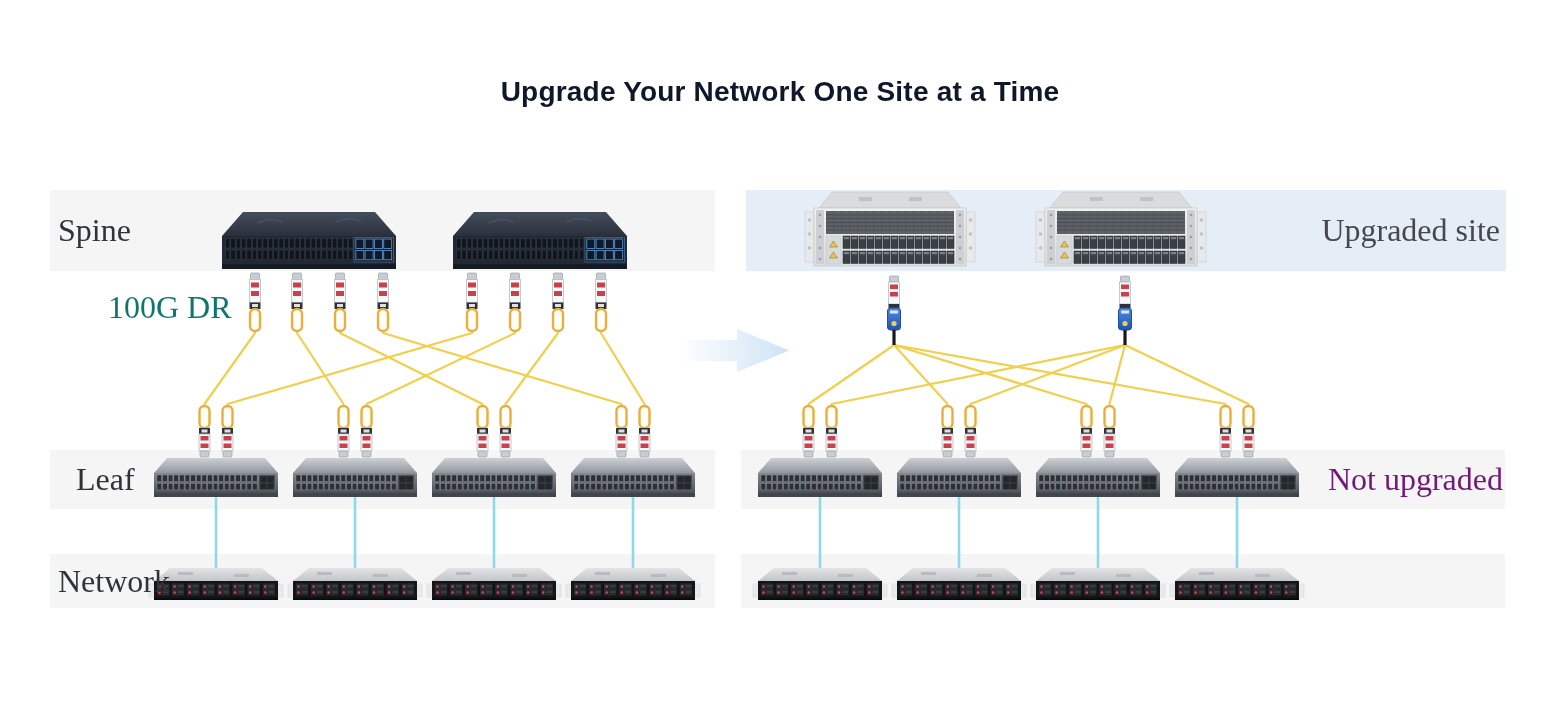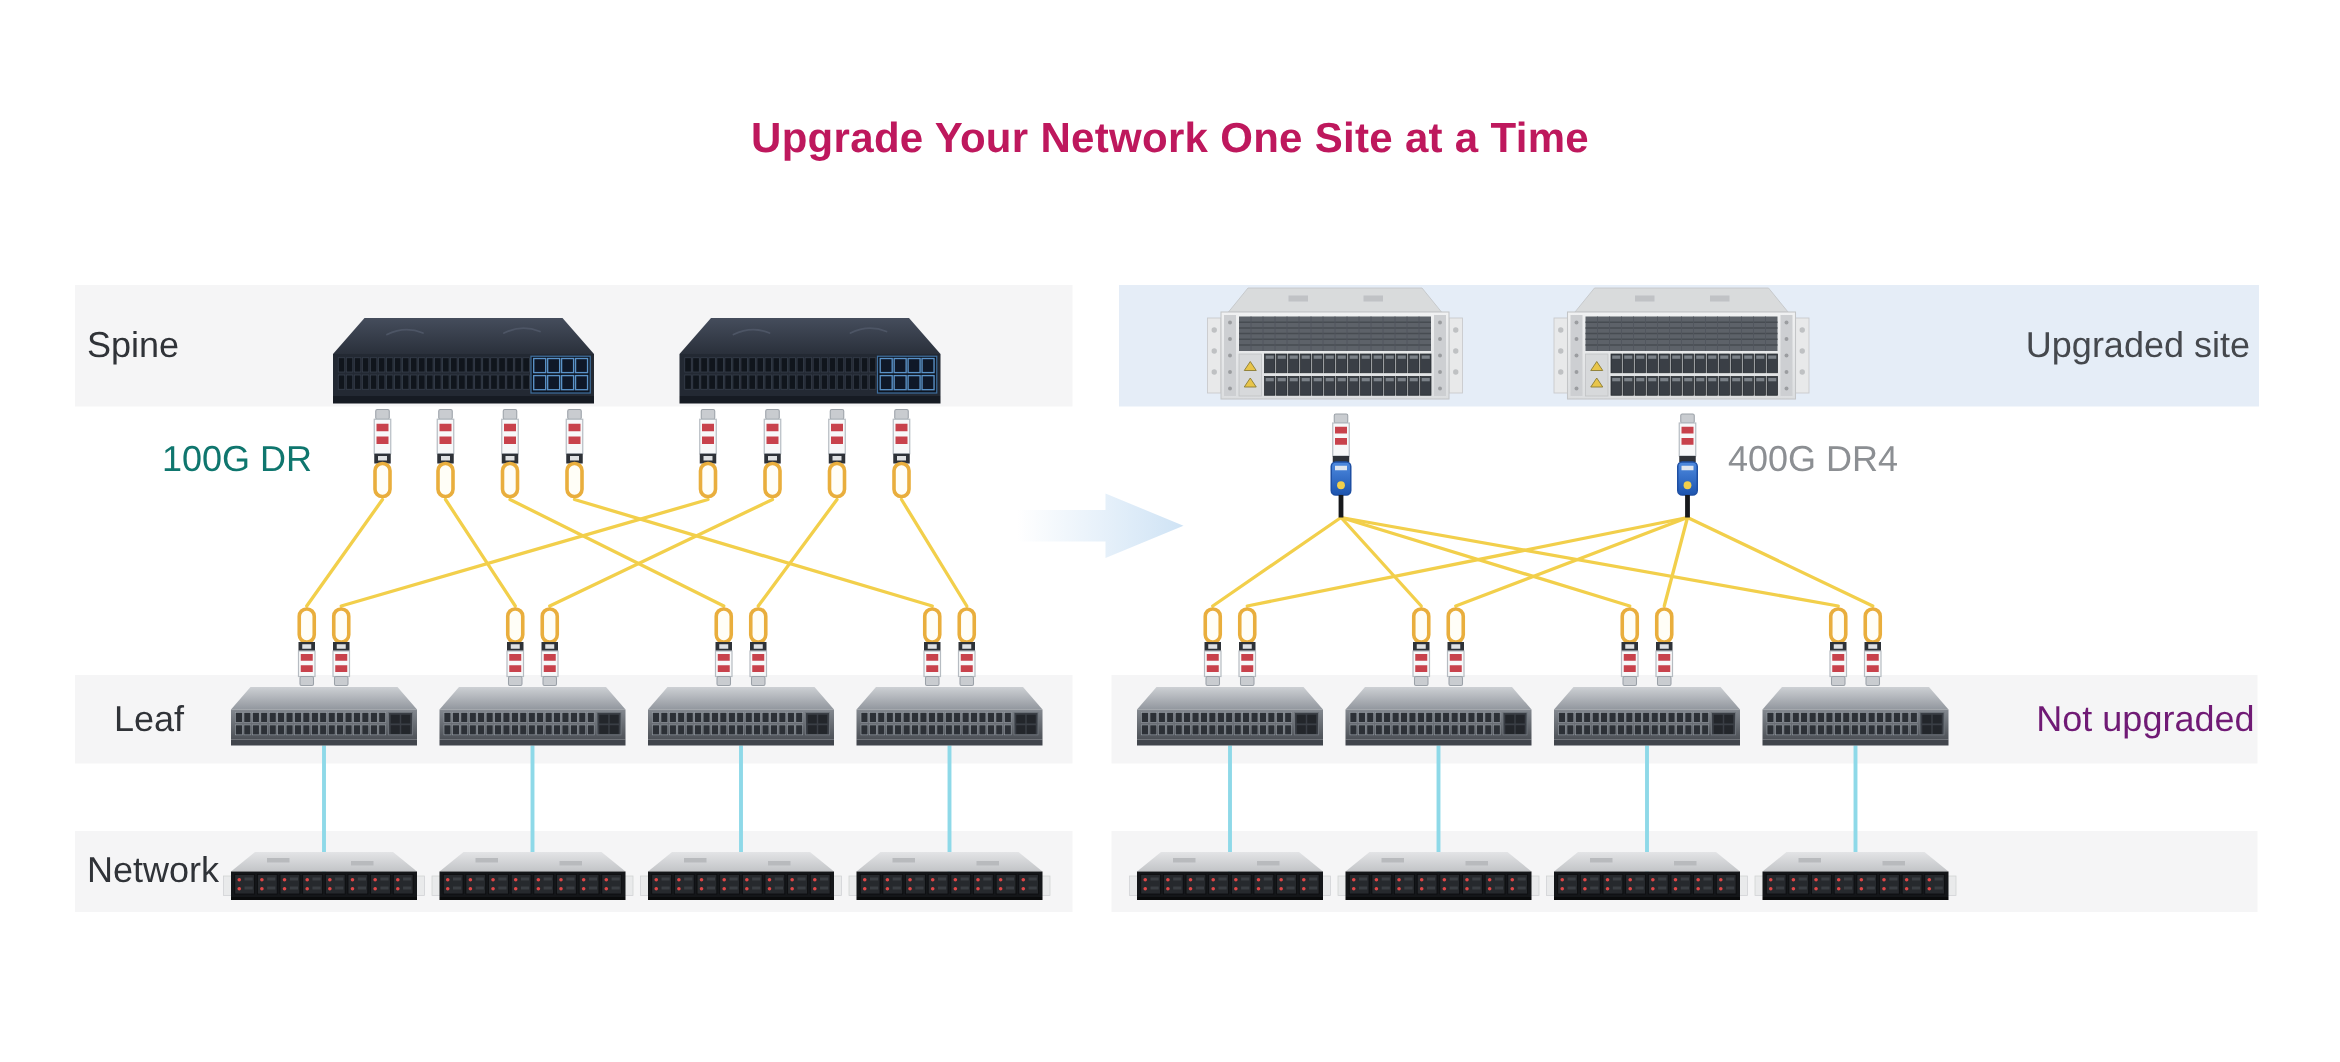--- a/index.html
+++ b/index.html
@@ -1,21 +1,21 @@
 <!DOCTYPE html>
 <html><head>
 <meta charset="utf-8">
 <style>
   html,body{margin:0;padding:0;background:#fff;}
   #canvas{position:relative;width:1560px;height:708px;background:#ffffff;overflow:hidden;
           font-family:"Liberation Sans",sans-serif;}
   .band{position:absolute;}
   #title{position:absolute;left:0;top:76px;width:1560px;text-align:center;
          font-size:28px;font-weight:bold;letter-spacing:.2px;}
-  .label{position:absolute;display:flex;align-items:center;font-size:24px;white-space:nowrap;}
+  .label{position:absolute;display:flex;align-items:center;font-size:32px;white-space:nowrap;font-family:Liberation Serif, serif;}
   .right-align{justify-content:flex-end;text-align:left;}
   #topo{position:absolute;left:0;top:0;}
 </style>
 </head>
 <body>
 
 <div id="canvas">
 
   <div class="band" id="band-spine-left" style="left: 50px; top: 190px; width: 665px; height: 81px; background: rgb(245, 245, 246);"></div>
   <div class="band" id="band-spine-right" style="left: 746px; top: 190px; width: 760px; height: 81px; background: rgb(229, 237, 247);"></div>
@@ -1421,21 +1421,20 @@
           <rect x="1243" y="428" width="11" height="6" fill="#2e3238"></rect>
           <rect x="1245.5" y="429.5" width="6" height="3" fill="#dfe1e3"></rect>
           <rect x="1243" y="434" width="11" height="17" fill="#f7f8f9" stroke="#b6bcc2" stroke-width="0.8"></rect>
           <rect x="1244.5" y="436" width="8" height="4.5" fill="#C8424C"></rect>
           <rect x="1244.5" y="443.5" width="8" height="4.5" fill="#C8424C"></rect>
           <rect x="1244" y="451" width="9" height="6" rx="1" fill="#c9ccd0" stroke="#9ba1a8" stroke-width="0.7"></rect>
         </g>
       </g>
   </svg>
 
-  <div id="title" style="color: #be185d;">Upgrade Your Network One Site at a Time</div>
+  <div id="title" style="color: #0f172a;">Upgrade Your Network One Site at a Time</div>
   <div class="label" id="label-spine" style="left: 58px; top: 190px; height: 81px; color: rgb(48, 51, 56);">Spine</div>
   <div class="label" id="label-leaf" style="left: 58px; top: 450px; height: 59px; color: rgb(48, 51, 56); margin-left: 18px;">Leaf</div>
   <div class="label" id="label-server" style="left: 58px; top: 554px; height: 54px; color: rgb(48, 51, 56);">Network</div>
   <div class="label" id="label-100g" style="left: 108px; top: 290px; height: 34px; color: #0f766e;">100G DR</div>
-  <div class="label" id="label-400g" style="left: 1152px; top: 290px; height: 34px; color: rgb(140, 143, 147);">400G DR4</div>
   <div class="label right-align" id="label-upgraded" style="left: 1270px; top: 190px; width: 230px; height: 81px; color: rgb(69, 72, 77);">Upgraded site</div>
   <div class="label right-align" id="label-notupgraded" style="left: 1270px; top: 450px; width: 233px; height: 59px; color: #701a75;">Not upgraded</div>
 </div>
 
 </body></html>

